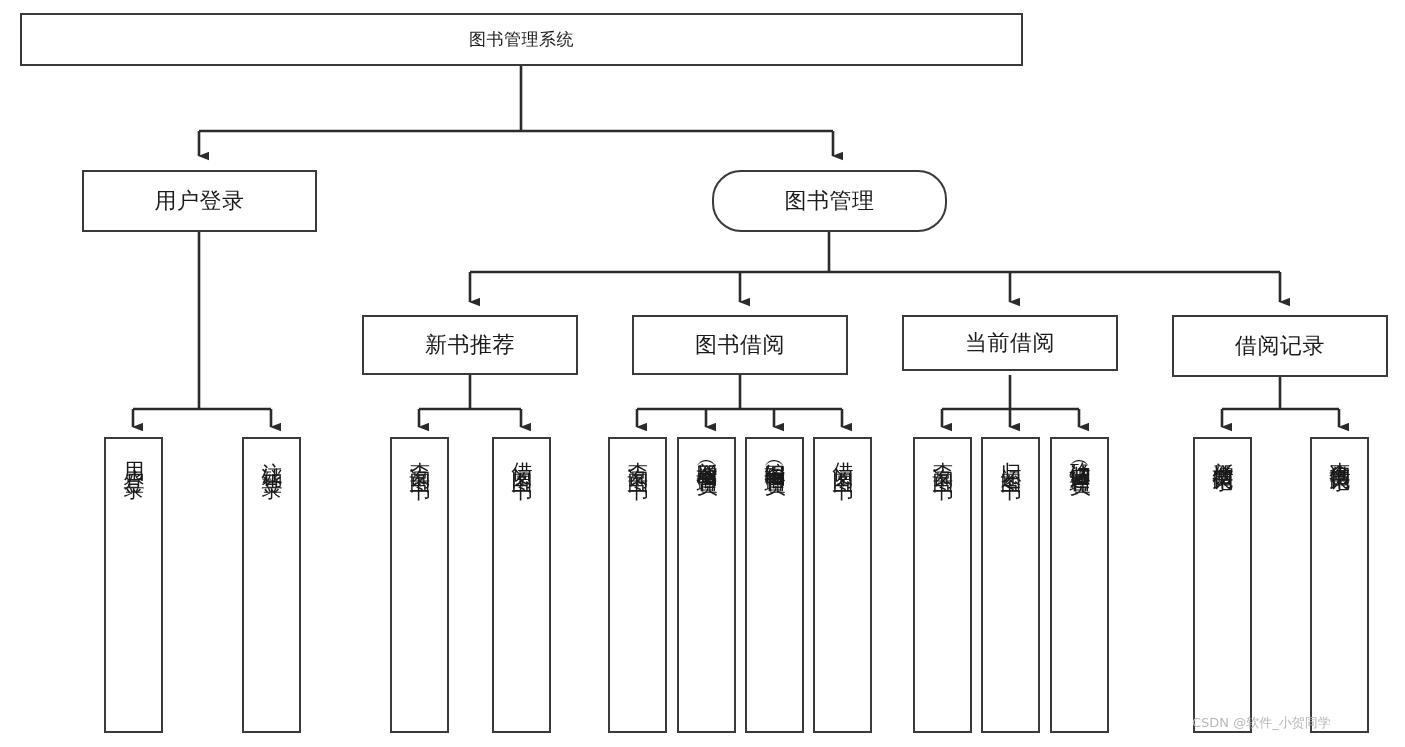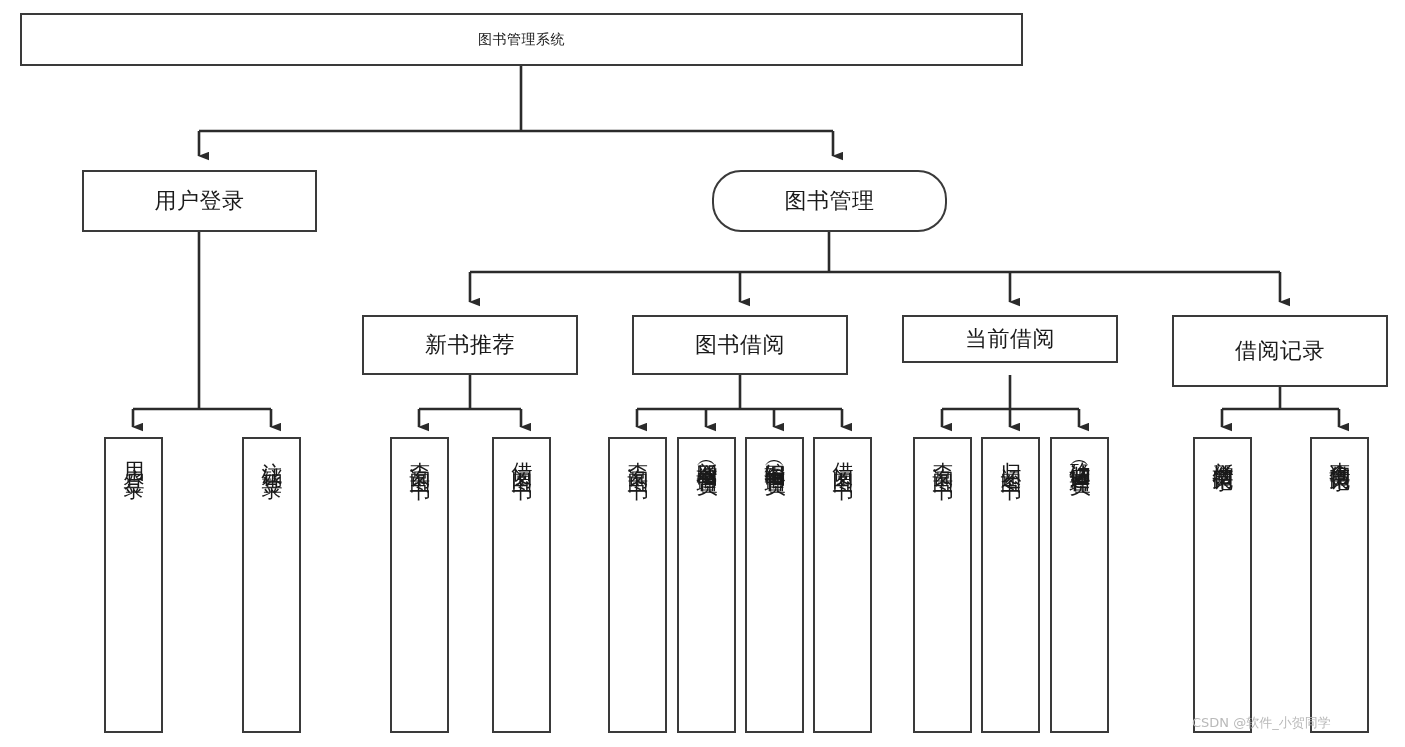--- a/index.html
+++ b/index.html
@@ -41,21 +41,21 @@
     text-align: center;
     line-height: 1.18;
     white-space: nowrap;
   }
   
   .node.h .label {
     font-size: 22px;
     letter-spacing: 0.5px;
   }
   .node.root .label {
-    font-size: 14px;
+    font-size: 17px;
   }
   
   .node.v {
     align-items: flex-start;
     justify-content: center;
     padding-top: 6px;
   }
   .node.v .label {
     writing-mode: vertical-rl;
     text-orientation: upright;
@@ -143,24 +143,24 @@
   <div class="node h" style="left:712px; top:170px; width:235px; height:62px;border-radius:29px;">
     <span class="label">图书管理</span>
   </div>
 
   <div class="node h" style="left:632px; top:315px; width:216px; height:60px;">
     <span class="label">图书借阅</span>
   </div>
   <div class="node h" style="left:362px; top:315px; width:216px; height:60px;">
     <span class="label">新书推荐</span>
   </div>
-  <div class="node h" style="left:902px; top:315px; width:216px; height:48px;">
+  <div class="node h" style="left:902px; top:315px; width:216px; height:56px;">
     <span class="label">当前借阅</span>
   </div>
-  <div class="node h" style="left:1172px; top:315px; width:216px; height:72px;">
+  <div class="node h" style="left:1172px; top:315px; width:216px; height:62px;">
     <span class="label">借阅记录</span>
   </div>
 
   <div class="node v" style="left:104px; top:437px; width:59px; height:296px;">
     <span class="label">用户登录</span>
   </div>
   <div class="node v" style="left:242px; top:437px; width:59px; height:296px;">
     <span class="label">注销登录</span>
   </div>
 

